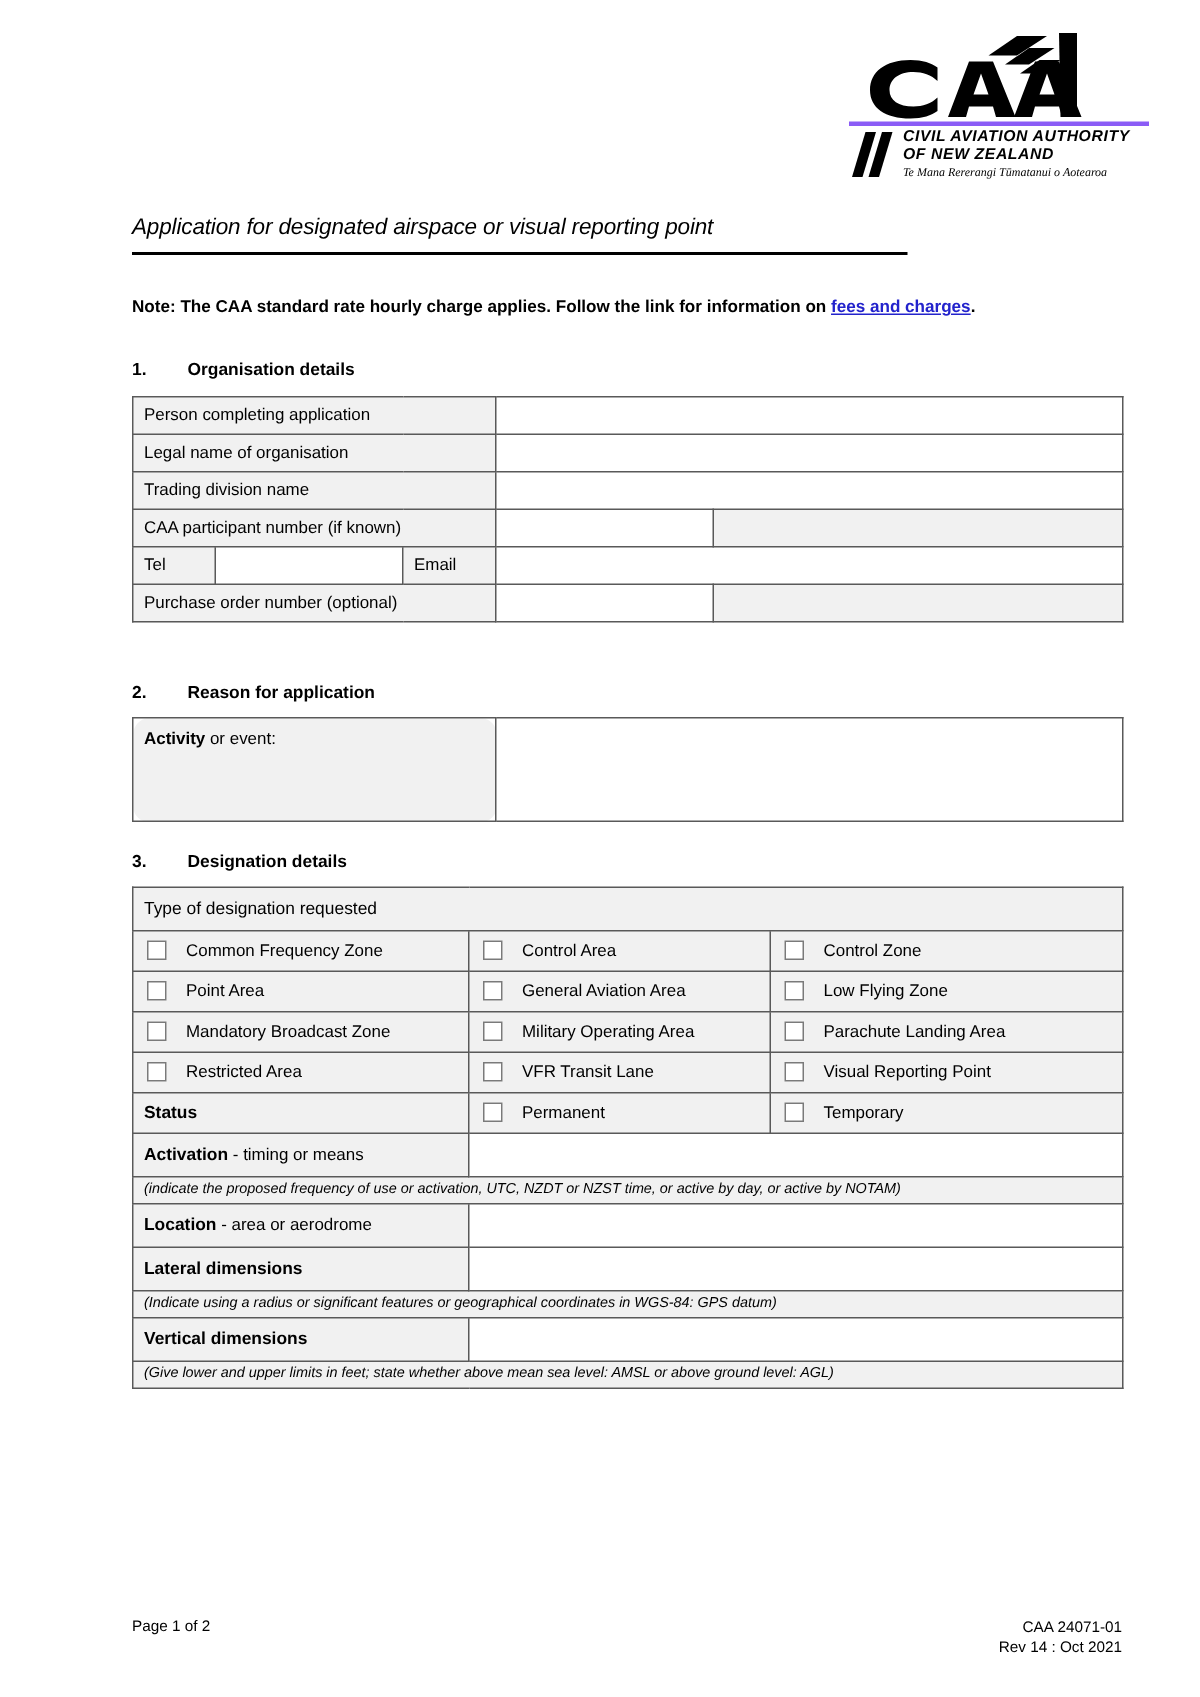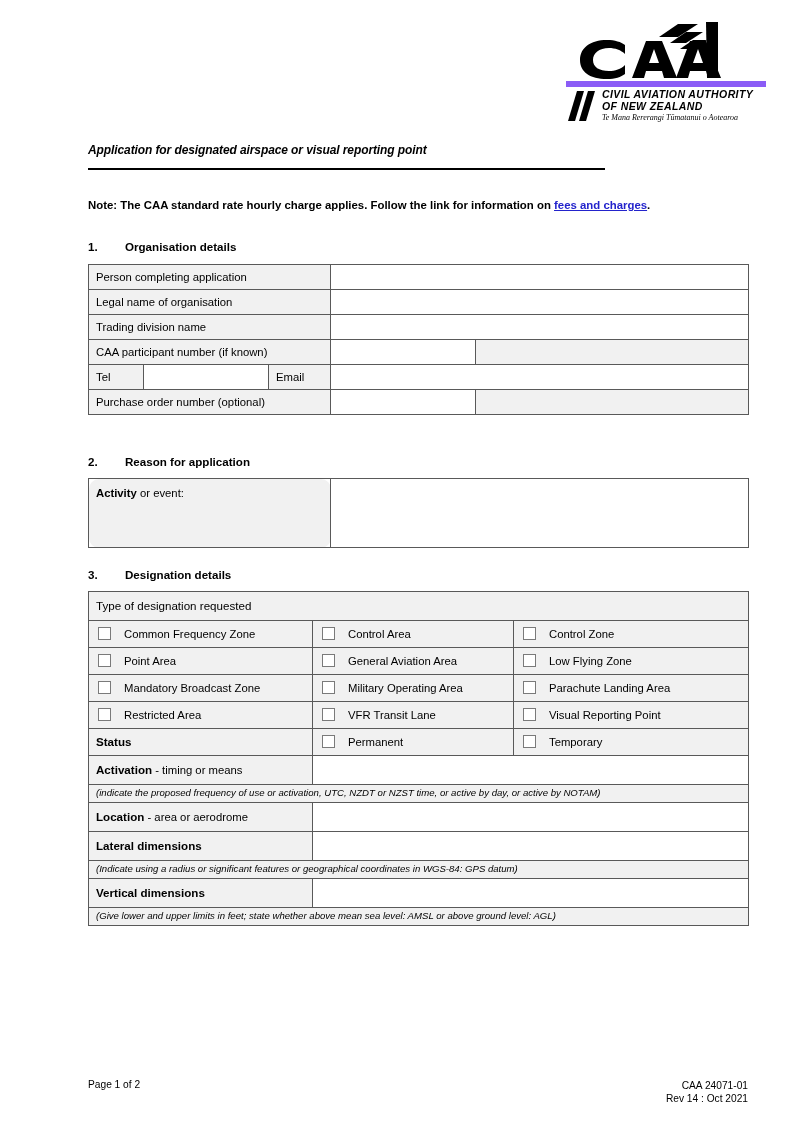--- a/index.html
+++ b/index.html
@@ -34,21 +34,21 @@
   }
   .logo-mark {
     position: relative;
     height: 58px;
     width: 200px;
   }
   .logo-sub {
     margin-top: 1px;
     position: relative;
     padding-left: 36px;
-    border-top: 6px solid #8b5cf6;
+    border-top: 3px solid #8b5cf6;
     padding-top: 2px;
   }
   .logo-slashes {
     position: absolute;
     left: 2px;
     top: 4px;
     width: 30px;
     height: 30px;
   }
   .logo-l1, .logo-l2 {
@@ -70,22 +70,22 @@
     white-space: nowrap;
     margin-top: 1px;
   }
 
   
   .doc-title {
     position: absolute;
     left: 88px;
     top: 143px;
     width: 620px;
-    font-size: 12px;
-    font-weight: 700;
+    font-size: 15px;
+    font-weight: 400;
     font-style: italic;
     letter-spacing: -0.1px;
     color: #000;
   }
   .title-rule {
     position: absolute;
     left: 88px;
     top: 168px;
     width: 517px;
     height: 2px;

